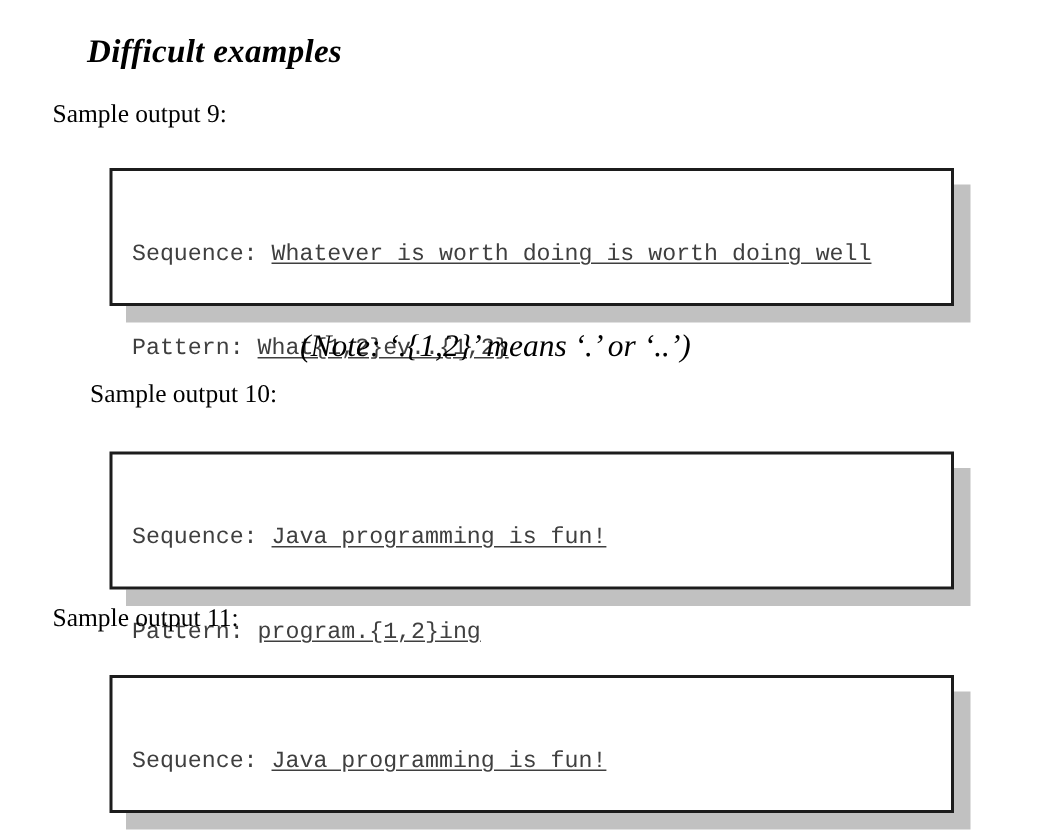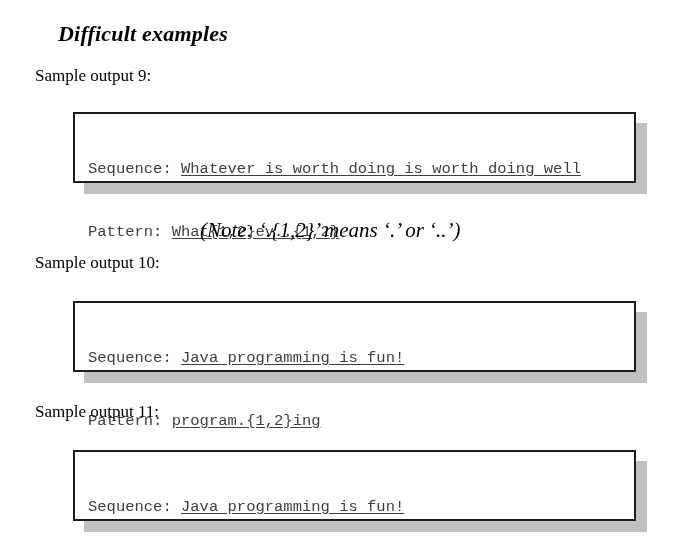--- a/index.html
+++ b/index.html
@@ -26,27 +26,27 @@
     white-space: nowrap;
     margin-left: 23px;
   }
   .sample-label {
     position: absolute;
     left: 35px;
     font-size: 17px;
     white-space: nowrap;
   }
   .sample-label.s9  { top: 66px; }
-  .sample-label.s10 { top: 253px; }
+  .sample-label.s10 { top: 253px; margin-left: 25px; }
   .sample-label.s11 { top: 402px; }
   .codebox {
     position: absolute;
     left: 73px;
     width: 563px;
-    height: 71px;
+    height: 92px;
     box-sizing: border-box;
     background: #ffffff;
     border: 2px solid var(--box-border, #1c1c1c);
     box-shadow: 11px 11px 0 0 var(--box-shadow, #c1c1c1);
     padding: 3px 6px 0 13px;
     font-family: "Liberation Mono", "DejaVu Sans Mono", monospace;
     font-size: 15.5px;
     line-height: 21px;
     color: var(--code-text, #3f3f3f);
     white-space: pre;

